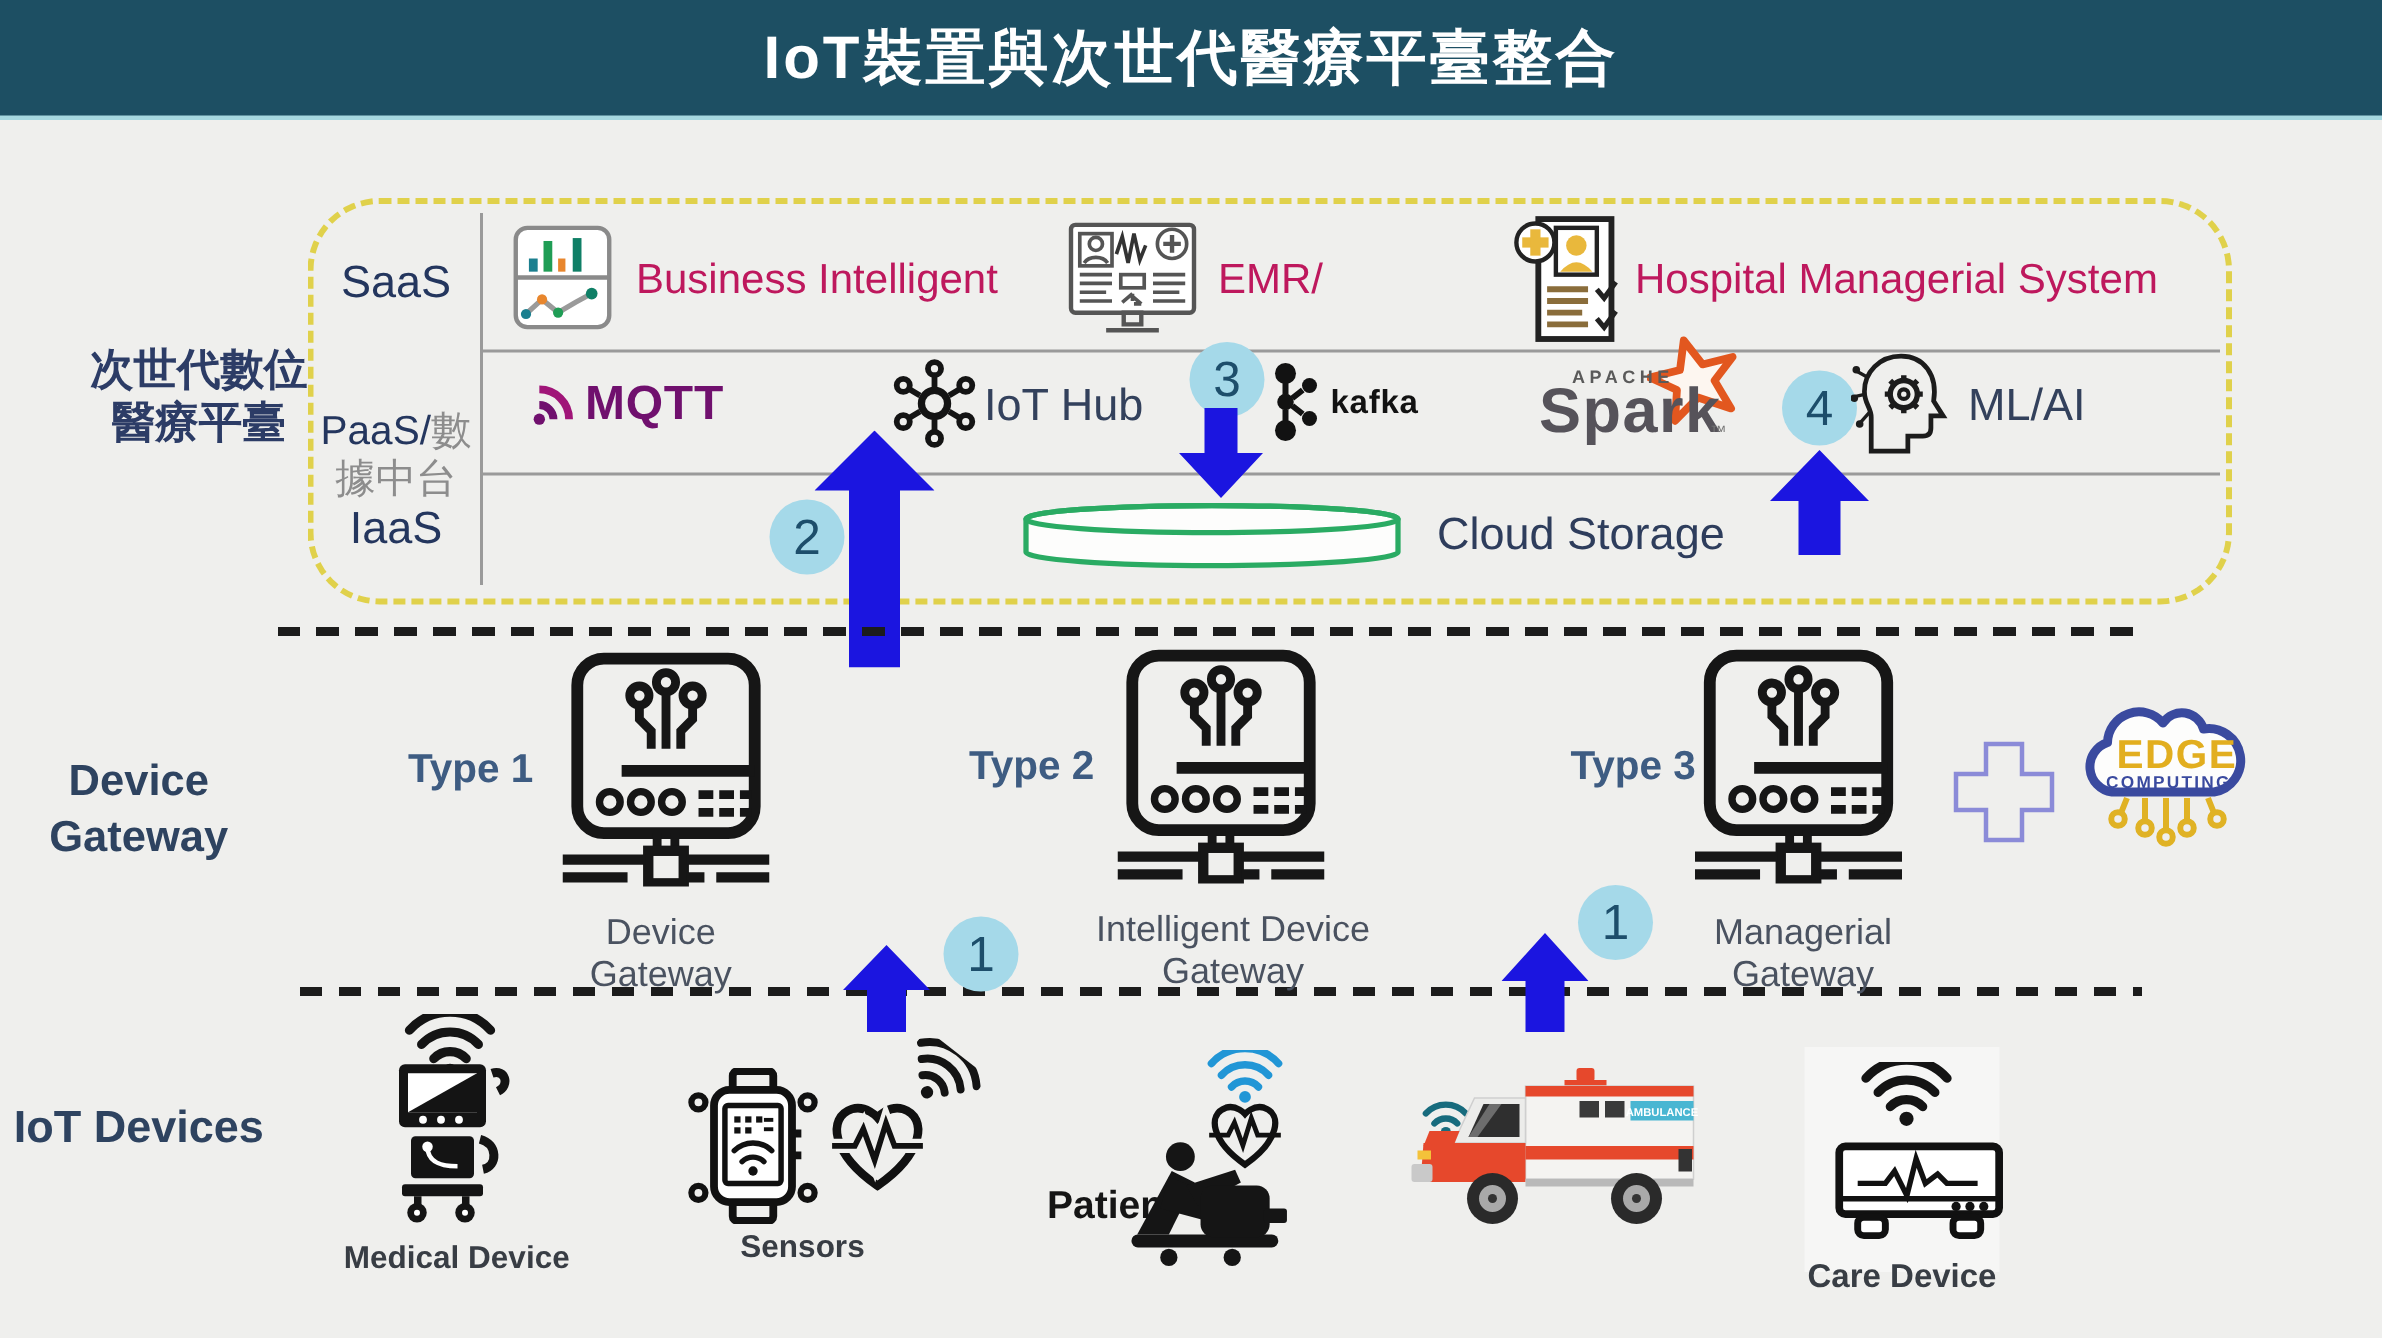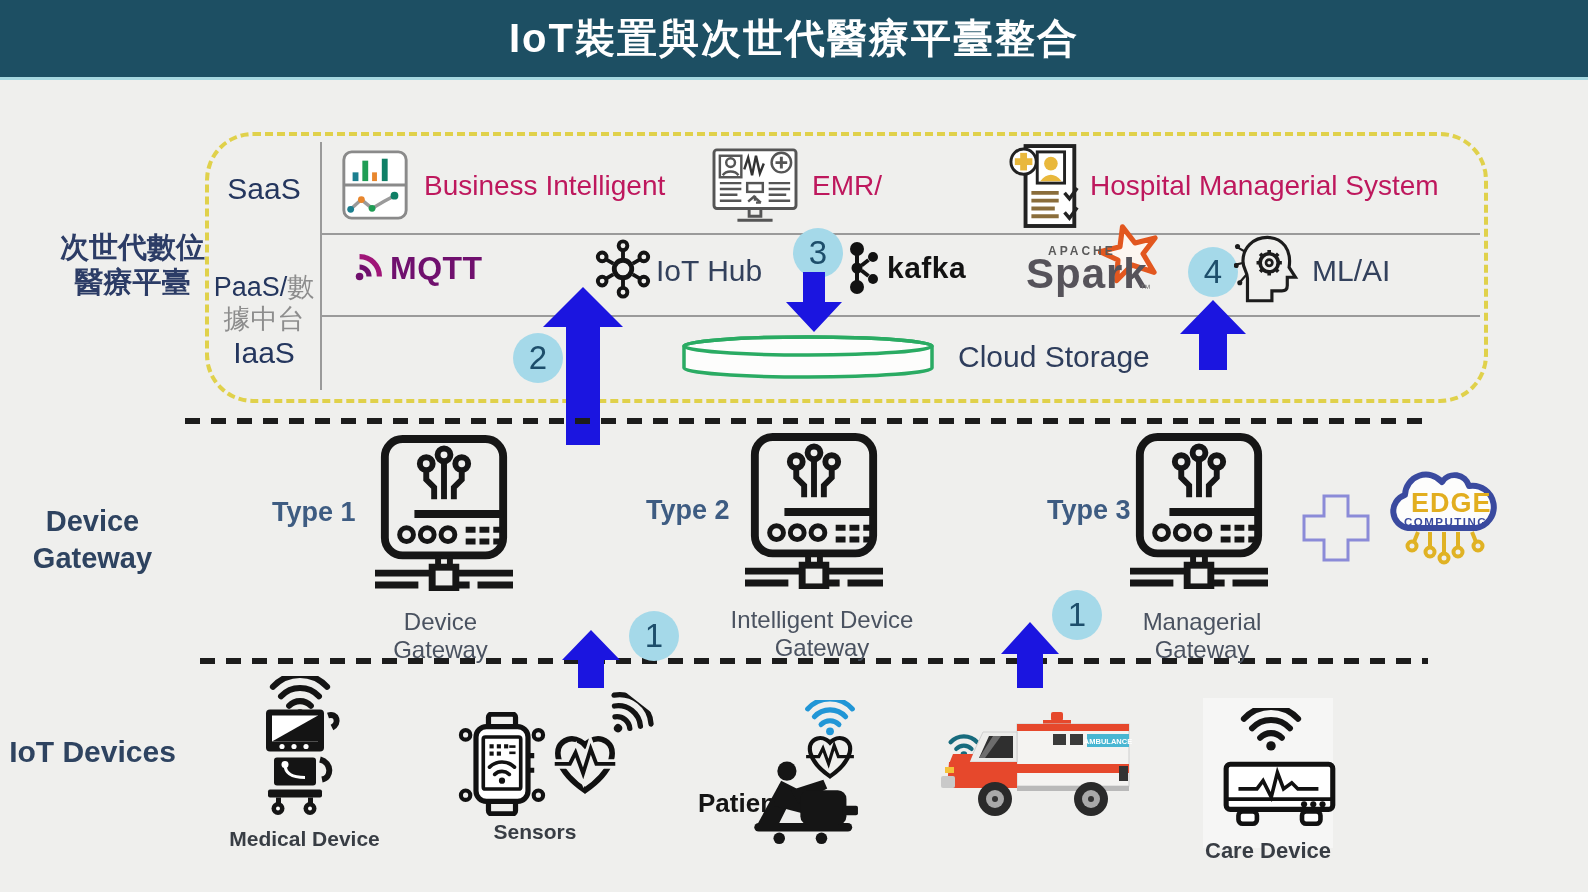--- a/index.html
+++ b/index.html
@@ -37,21 +37,21 @@
   .arrow{fill:#1b15e0;}
   
   .type-lbl{font-size:27px;font-weight:600;color:#3e5c82;}
   .gw-cap{text-align:center;font-size:24px;line-height:28px;color:#4a5260;}
   .dev-cap{text-align:center;font-size:21px;font-weight:600;color:#383d44;}
   .edge-cap{text-align:center;font-size:27px;line-height:30px;color:#434b58;}
   
   .spark-word{font-size:42px;font-weight:bold;color:#56535a;letter-spacing:1px;}
   .apache{font-size:12px;font-weight:bold;letter-spacing:3px;color:#5a5a5a;}
   .mqtt-word{font-size:32px;font-weight:bold;color:#70106e;letter-spacing:0.5px;}
-  .kafka-word{font-size:30px;font-weight:bold;color:#121212;letter-spacing:0.5px;text-align:center;}
+  .kafka-word{font-size:22px;font-weight:bold;color:#121212;letter-spacing:0.5px;text-align:center;}
   .edge-word1{font-size:27px;font-weight:bold;color:#e2ae1f;letter-spacing:1px;}
   .edge-word2{font-size:11.5px;font-weight:bold;color:#3a4a9f;letter-spacing:1.5px;}
   .patient-lbl{font-size:26px;font-weight:bold;color:#151515;}
   .care-panel{left:1203px;top:698px;width:130px;height:150px;background:#f6f6f5;}
   .wifi-black{color:#141414;} .wifi-blue{color:#2196d6;} .wifi-teal{color:#176b7d;}
 </style>
 </head>
 <body>
 
 <div class="canvas">
@@ -157,21 +157,21 @@
     <path d="M33,40 q11,-13 22,0 z" fill="#e9b83c"></path>
     <circle cx="16" cy="20" r="13" fill="#ffffff" stroke="#222" stroke-width="3"></circle>
     <rect x="7" y="16.5" width="18" height="7" fill="#e9b83c"></rect>
     <rect x="12.5" y="11" width="7" height="18" fill="#e9b83c"></rect>
     <path d="M24,52 h28 M24,60 h28 M24,68 h24 M24,76 h28" stroke="#8a6d3b" stroke-width="4"></path>
     <polyline points="58,52 63,58 71,47" fill="none" stroke="#222" stroke-width="3.5"></polyline>
     <polyline points="58,72 63,78 71,67" fill="none" stroke="#222" stroke-width="3.5"></polyline>
   </svg>
   <div class="abs rowtext" style="left:1090px;top:170px">Hospital Managerial System</div>
 
-  <div class="abs" style="left:352px;top:250px;display:flex;align-items:flex-start;gap:4px">
+  <div class="abs" style="left:352px;top:250px;display:flex;align-items:flex-end;gap:4px">
     <svg width="34" height="34" viewBox="0 0 36 36">
       <circle cx="8" cy="28" r="4" fill="#70106e"></circle>
       <path d="M8,18 a10,10 0 0 1 10,10" fill="none" stroke="#70106e" stroke-width="5.5"></path>
       <path d="M8,7 a21,21 0 0 1 21,21" fill="none" stroke="#a01578" stroke-width="5.5"></path>
     </svg>
     <span class="mqtt-word">MQTT</span>
   </div>
 
   <svg class="abs" style="left:592px;top:238px" width="62" height="62" viewBox="0 0 64 64">
     <g stroke="#141414" fill="none">

